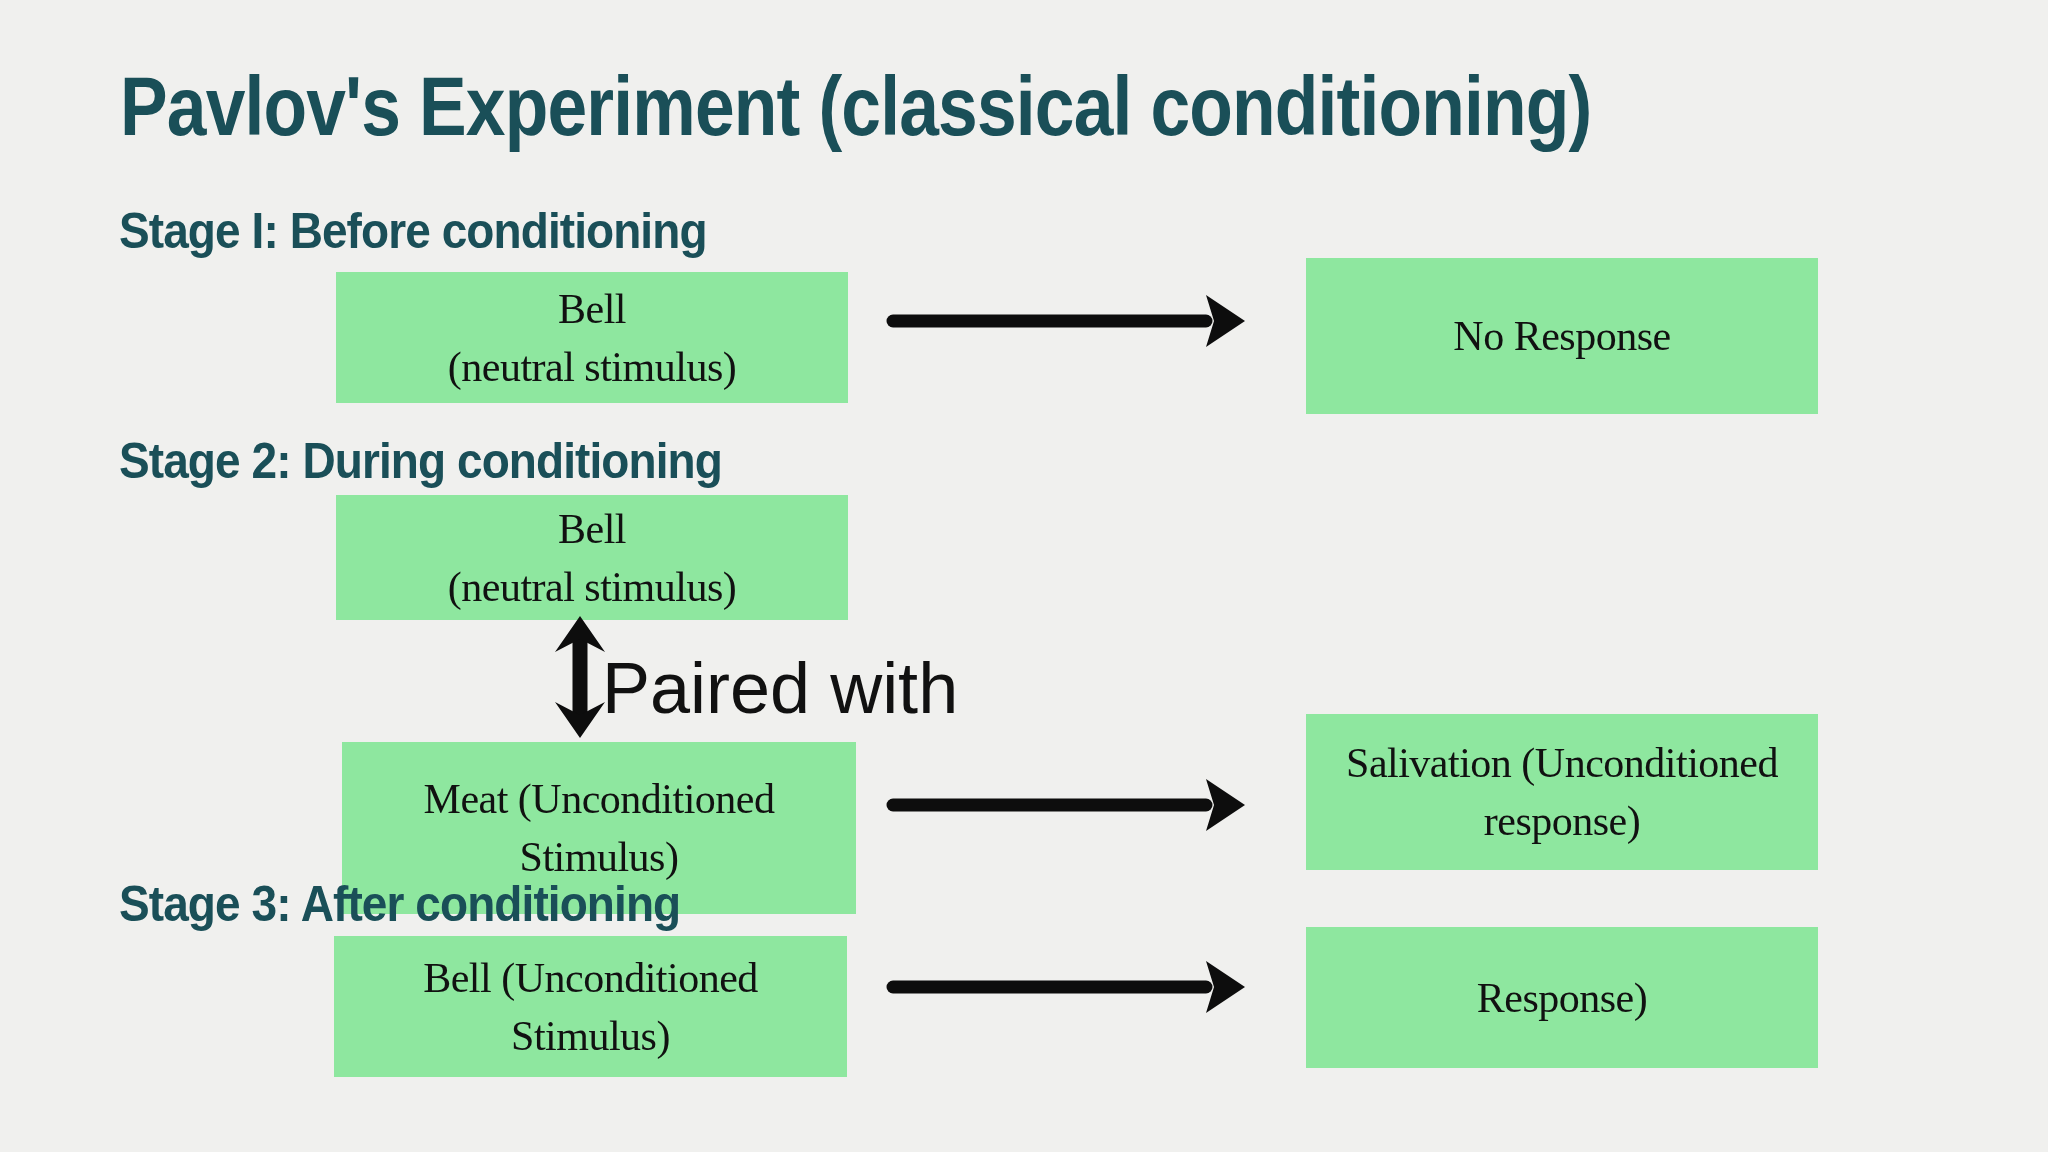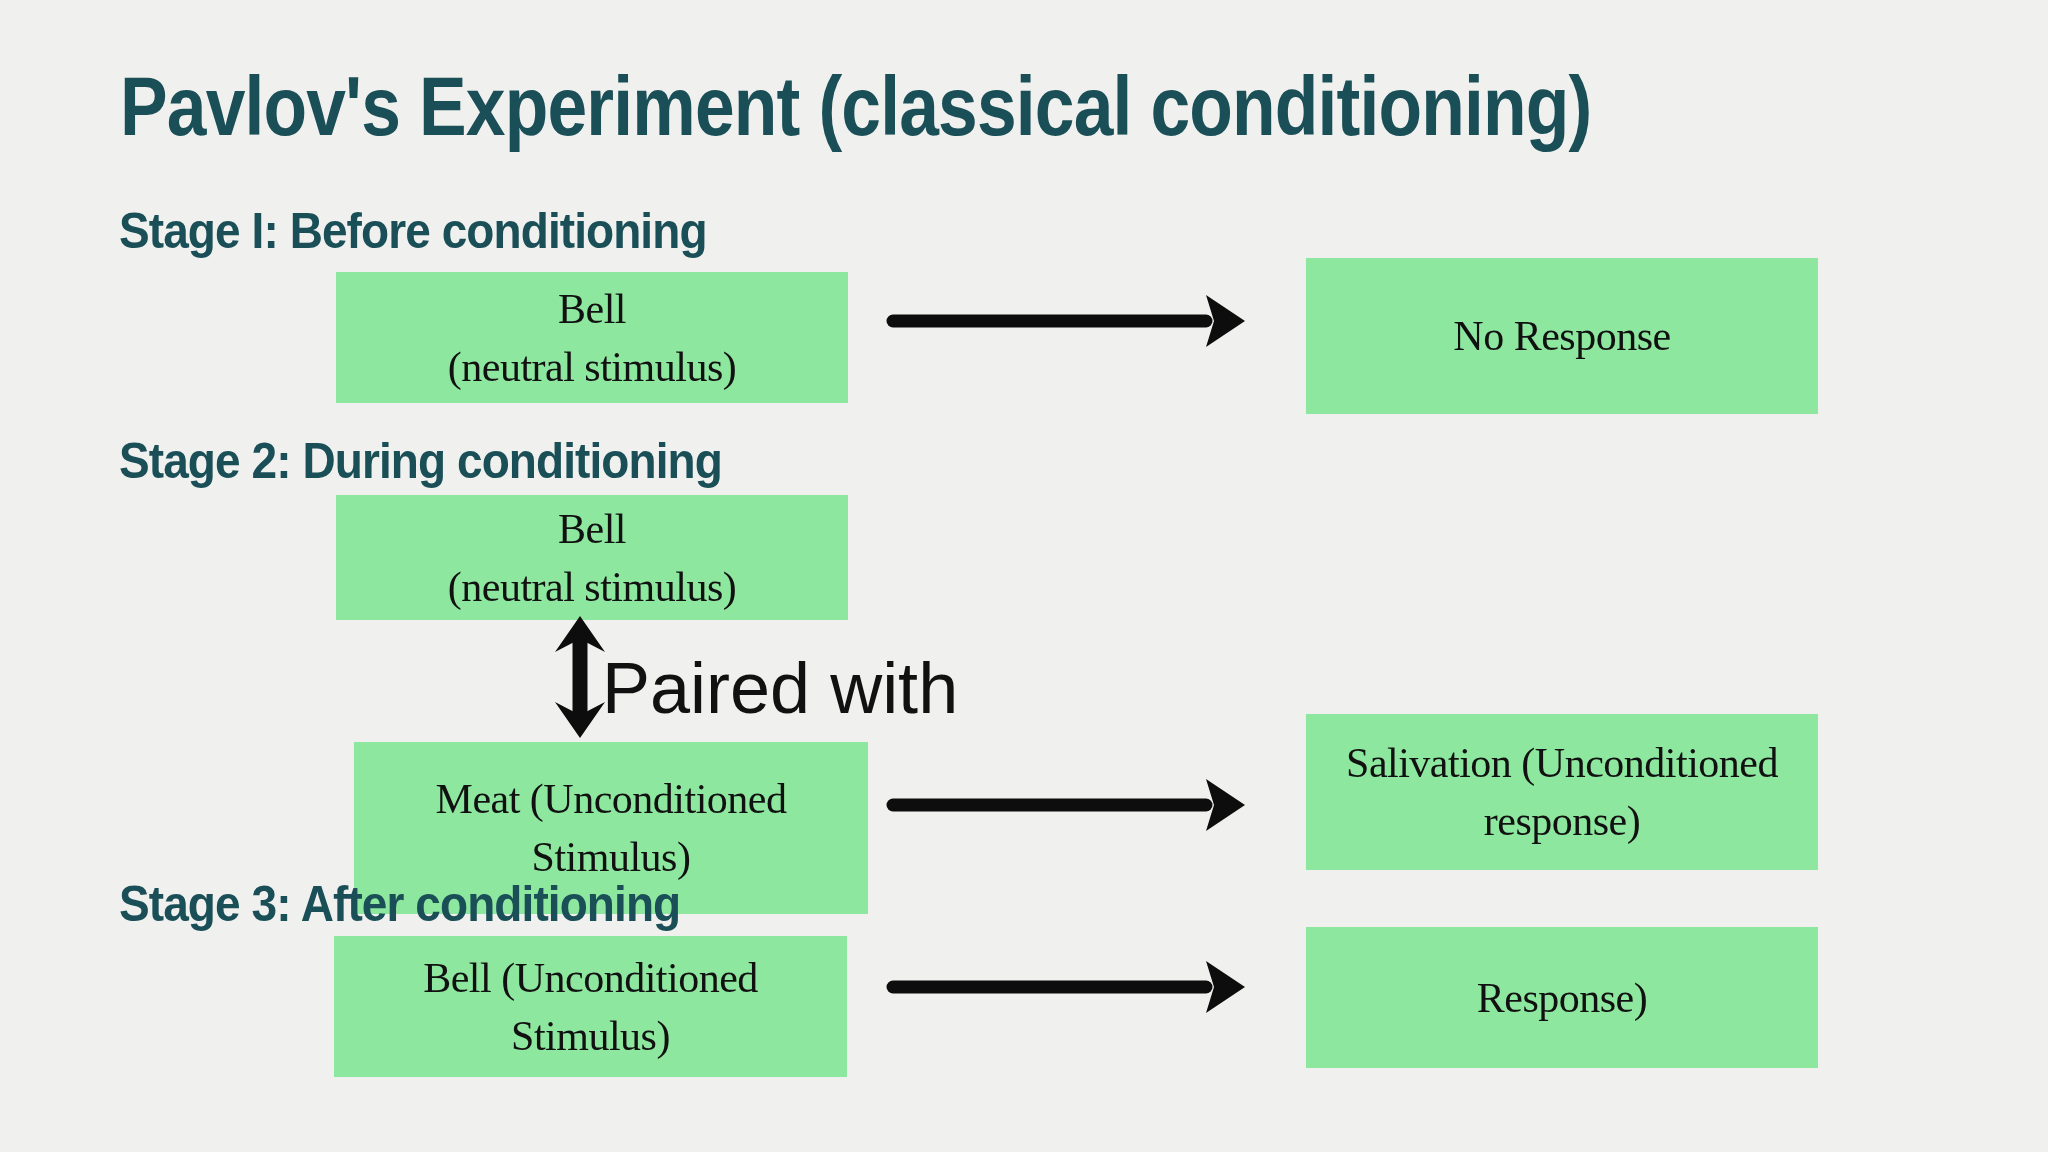--- a/index.html
+++ b/index.html
@@ -48,21 +48,21 @@
     color:#111111;
     font-size:42px;
     letter-spacing:-0.5px;
     line-height:58px;
     text-align:center;
   }
   .gbox span{white-space:nowrap;font-family:Liberation Serif, serif;}
   #box-bell-1{left:336px;top:272px;width:512px;height:131px;}
   #box-no-response{left:1306px;top:258px;width:512px;height:156px;}
   #box-bell-2{left:336px;top:495px;width:512px;height:125px;}
-  #box-meat{left:354px;top:742px;width:514px;height:172px;}
+  #box-meat{left:342px;top:742px;width:514px;height:172px;}
   #box-salivation-ur{left:1306px;top:714px;width:512px;height:156px;}
   #box-bell-3{left:334px;top:936px;width:513px;height:141px;}
   #box-salivation-cr{left:1306px;top:927px;width:512px;height:141px;}
   .harrow{position:absolute;width:361px;height:54px;}
   #arrow-1{left:884px;top:294px;}
   #arrow-2{left:884px;top:778px;}
   #arrow-3{left:884px;top:960px;}
   #double-arrow{position:absolute;left:555px;top:616px;width:50px;height:122px;}
   .paired-label{
     position:absolute;

